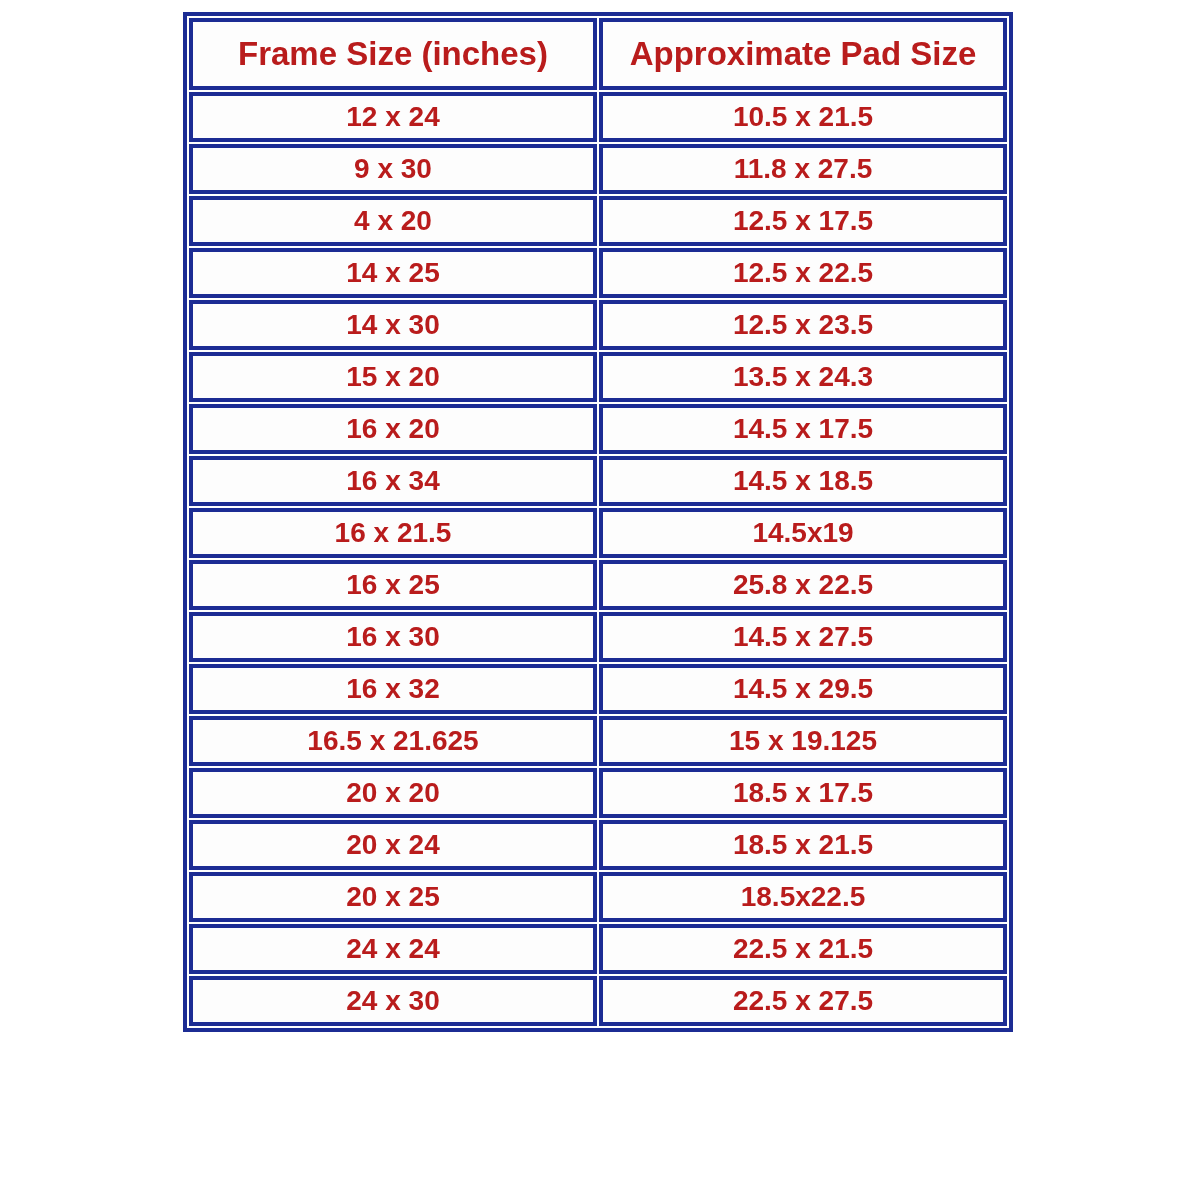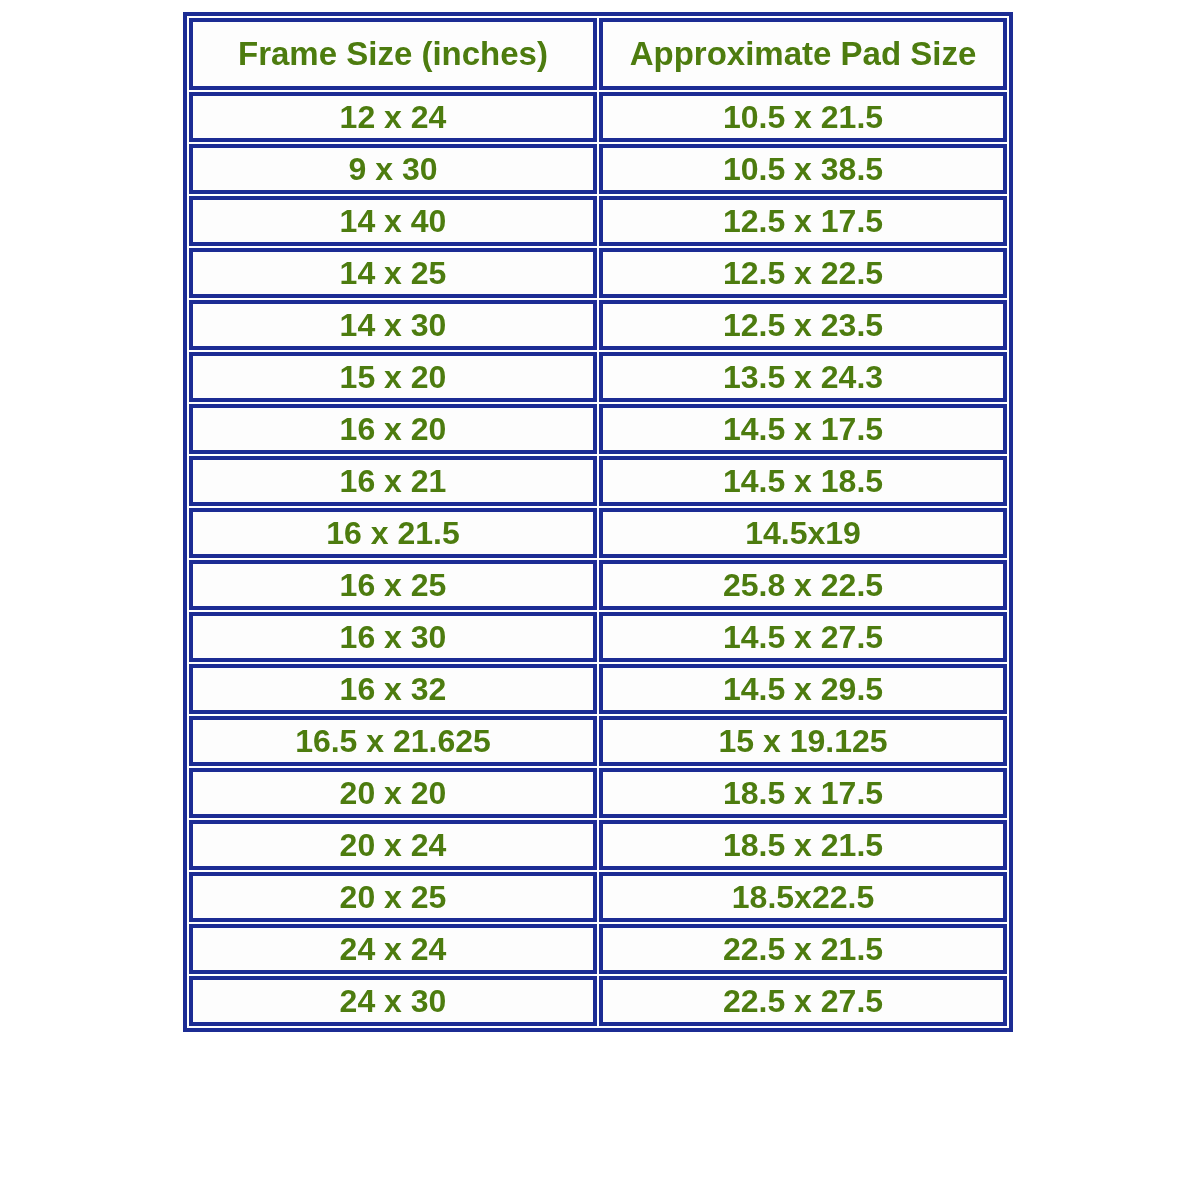--- a/index.html
+++ b/index.html
@@ -21,79 +21,79 @@
     border-spacing: 2px;
     width: 100%;
     table-layout: fixed;
     background: #ffffff;
     border: 4px solid #1c2c94;
   }
   table.size-table th,
   table.size-table td {
     border: 4px solid #1c2c94;
     background: #fdfdfd;
-    color: #4d7c0f;
+    color: #b91c1c;
     text-align: center;
     vertical-align: middle;
     font-weight: bold;
     overflow: hidden;
     white-space: nowrap;
   }
   table.size-table th {
     height: 62px;
     font-size: 33px;
     letter-spacing: 0px;
   }
   table.size-table td {
     height: 40px;
-    font-size: 32px;
+    font-size: 28px;
   }
 </style>
 </head>
 <body>
 
 <div class="table-wrap">
   <table class="size-table">
     <thead>
       <tr>
         <th>Frame Size (inches)</th>
         <th>Approximate Pad Size</th>
       </tr>
     </thead>
     <tbody id="table-body">
     <tr>
           <td>12 x 24</td>
           <td>10.5 x 21.5</td>
         </tr>
         <tr>
           <td>9 x 30</td>
-          <td>10.5 x 38.5</td>
+          <td>11.8 x 27.5</td>
         </tr>
         <tr>
-          <td>14 x 40</td>
+          <td>4 x 20</td>
           <td>12.5 x 17.5</td>
         </tr>
         <tr>
           <td>14 x 25</td>
           <td>12.5 x 22.5</td>
         </tr>
         <tr>
           <td>14 x 30</td>
           <td>12.5 x 23.5</td>
         </tr>
         <tr>
           <td>15 x 20</td>
           <td>13.5 x 24.3</td>
         </tr>
         <tr>
           <td>16 x 20</td>
           <td>14.5 x 17.5</td>
         </tr>
         <tr>
-          <td>16 x 21</td>
+          <td>16 x 34</td>
           <td>14.5 x 18.5</td>
         </tr>
         <tr>
           <td>16 x 21.5</td>
           <td>14.5x19</td>
         </tr>
         <tr>
           <td>16 x 25</td>
           <td>25.8 x 22.5</td>
         </tr>

